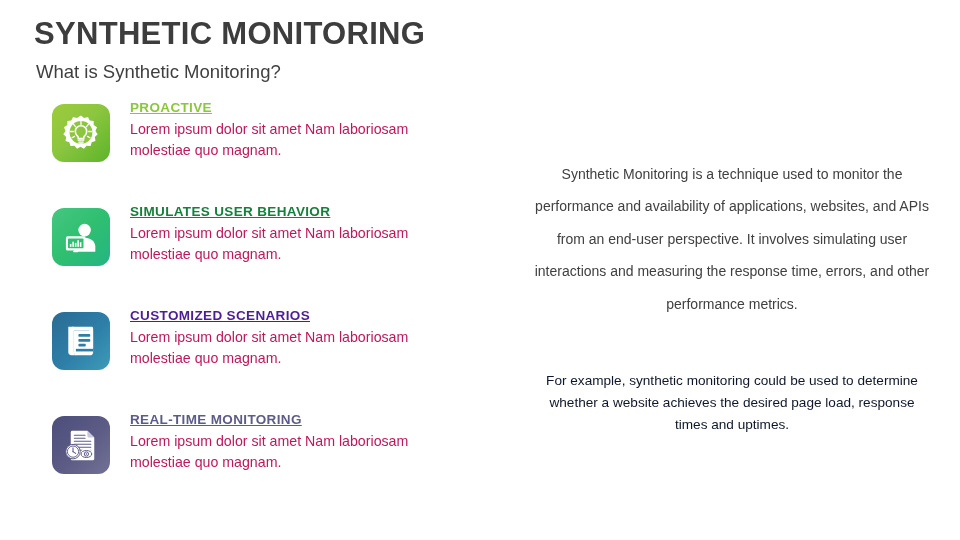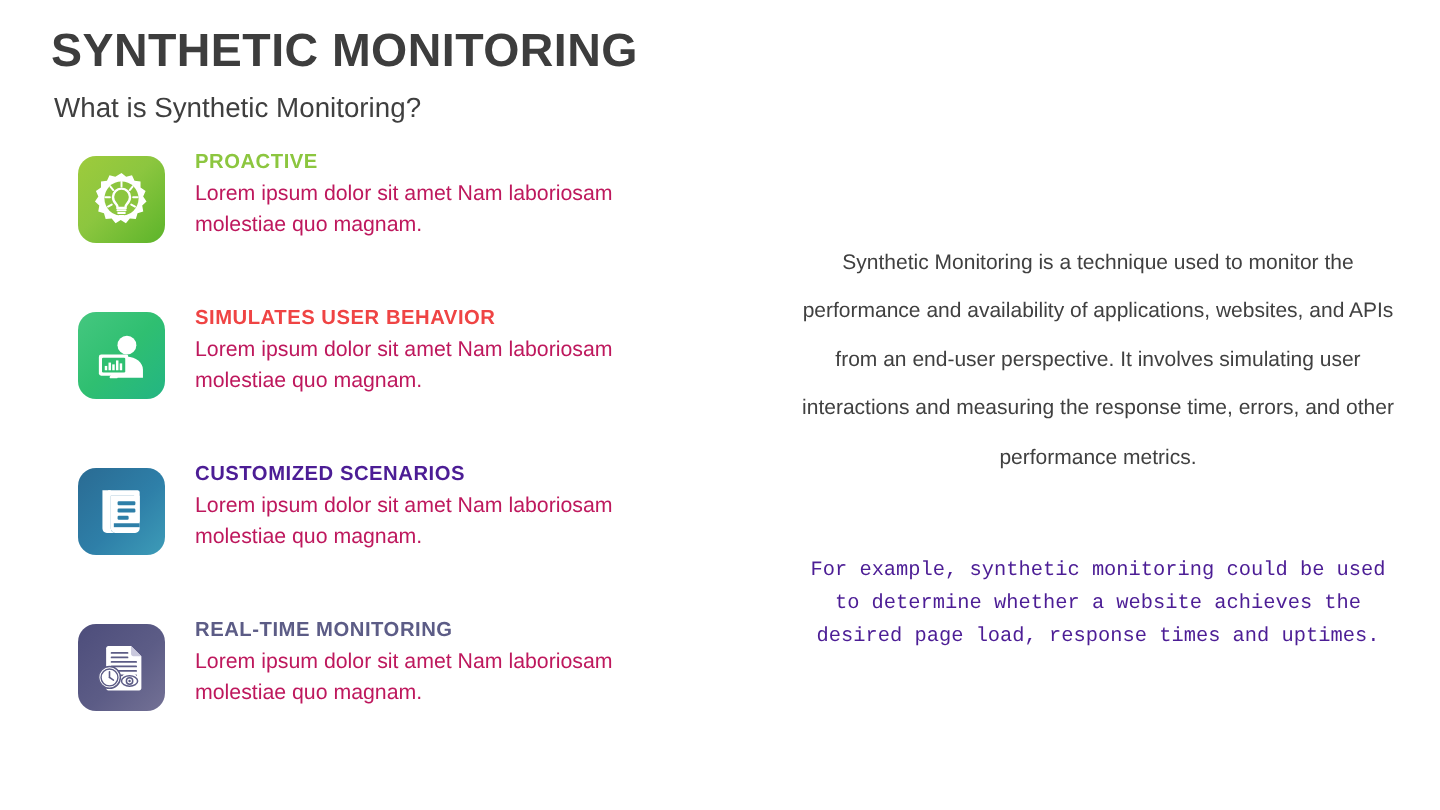--- a/index.html
+++ b/index.html
@@ -79,20 +79,21 @@
     left: 78px;
     top: -3px;
     width: 330px;
   }
   .feature-title {
     font-size: 13.5px;
     font-weight: bold;
     letter-spacing: 0.35px;
     line-height: 1.1;
     margin: 0 0 3px 0;
+    text-decoration: underline;
   }
   .feature-desc {
     font-size: 14.2px;
     color: #be185d;
     line-height: 1.52;
     margin: 0;
     max-width: 300px;
   }
 
   
@@ -104,24 +105,23 @@
     text-align: center;
   }
   .lead-paragraph {
     font-size: 14px;
     color: #404040;
     line-height: 2.32;
     margin: 0;
   }
   .example-paragraph {
     font-size: 13.6px;
-    color: #4c1d95;
+    color: #0f172a;
     line-height: 1.62;
     margin: 50px 0 0 0;
-    font-family: Liberation Mono, monospace;
   }
 </style>
 </head>
 <body>
 
 <div class="slide">
 
   <div class="header">
     <h1 class="slide-title">SYNTHETIC MONITORING</h1>
     <div class="slide-subtitle">What is Synthetic Monitoring?</div>
@@ -172,21 +172,21 @@
               <rect x="18.8" y="39.2" width="2.5" height="7.8"></rect>
               <rect x="22.6" y="41.0" width="2.5" height="6.0"></rect>
               <rect x="26.4" y="37.0" width="2.5" height="10.0"></rect>
               <rect x="30.2" y="40.0" width="2.5" height="7.0"></rect>
             </g>
             <rect x="20.0" y="52.6" width="8.0" height="2.6" rx="1.2" fill="#ffffff"></rect>
           </svg>
         </span>
       </div>
       <div class="feature-text">
-        <div class="feature-title" style="color:#ef4444;">SIMULATES USER BEHAVIOR</div>
+        <div class="feature-title" style="color:#15803d;">SIMULATES USER BEHAVIOR</div>
         <div class="feature-desc">Lorem ipsum dolor sit amet Nam laboriosam molestiae quo magnam.</div>
       </div>
     </div>
 
     <div class="feature">
       <div class="icon-tile" style="background: linear-gradient(135deg, #2A6B93 0%, #2E7FA8 55%, #3D9CB8 100%);">
         <span>
           <svg width="38" height="38" viewBox="0 0 64 64" aria-hidden="true">
             <path fill="#ffffff" d="M17.0 8.0h33.0c1.3 0 2.4 1.1 2.4 2.4v33.2h-6.2V14.2H17.0z"></path>
             <path fill="#ffffff" d="M10.6 8.0h9.4v43.0c0 2.7 2.2 5.0 5.0 5.0h-9.4c-2.7 0-5.0-2.3-5.0-5.0z"></path>

